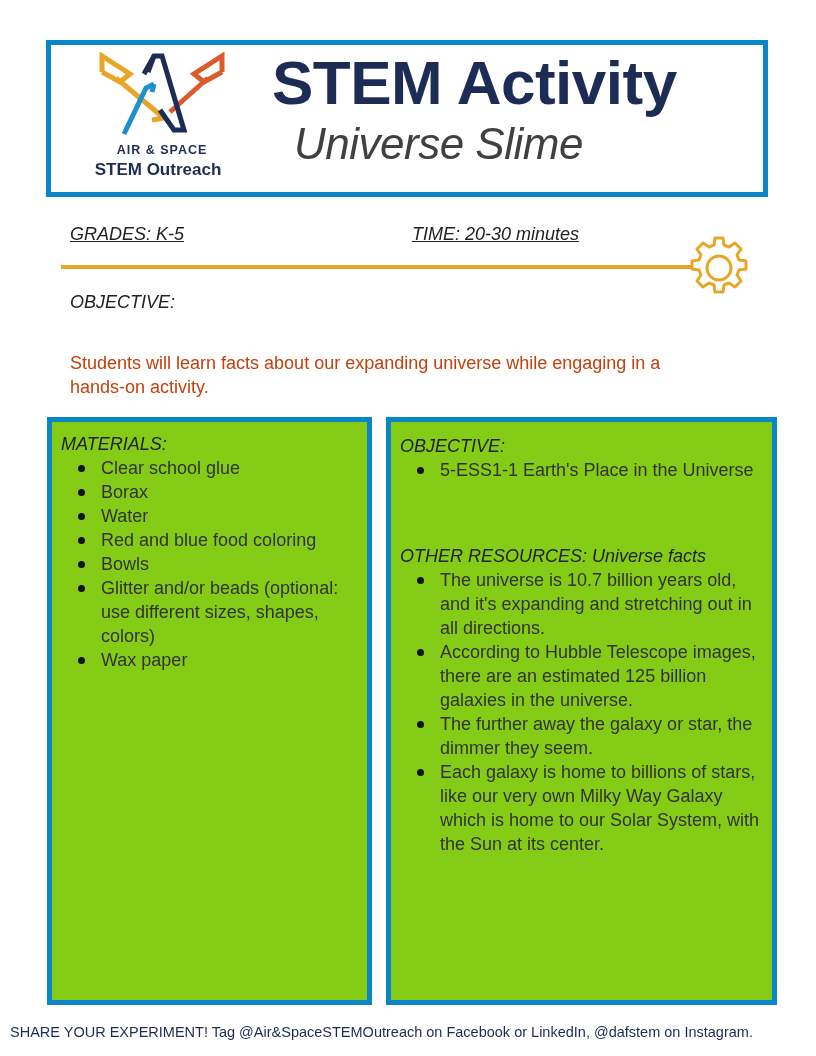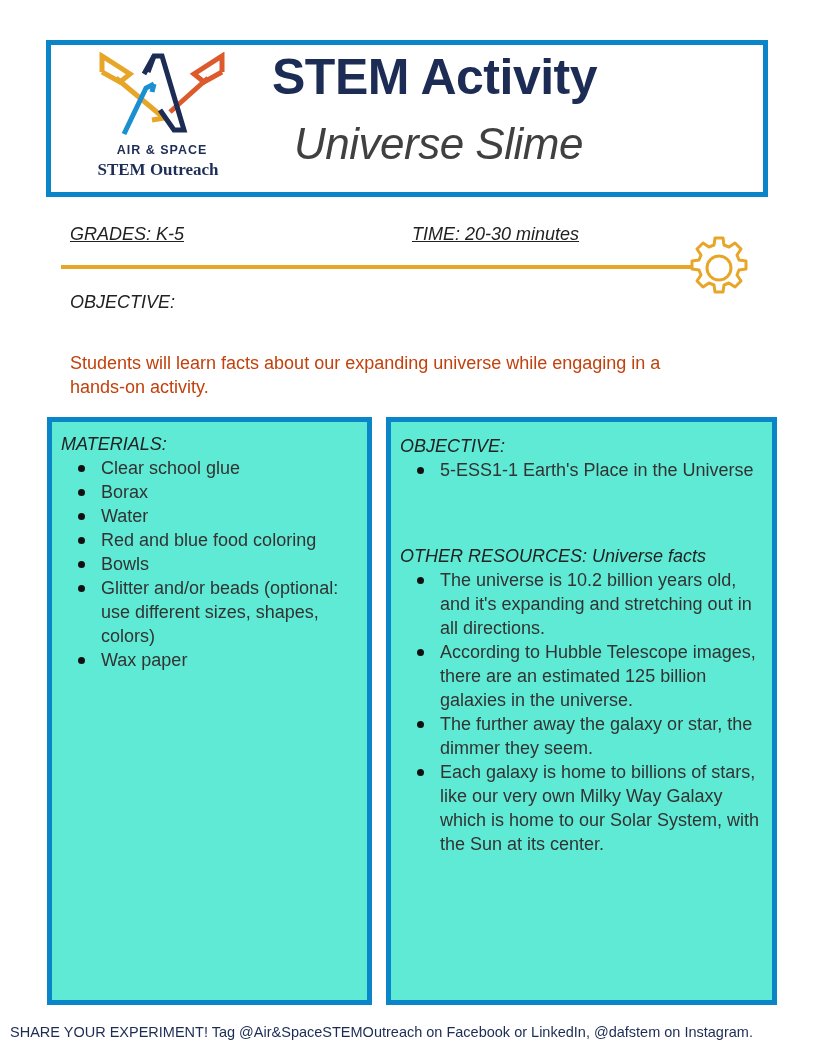--- a/index.html
+++ b/index.html
@@ -6,39 +6,39 @@
   body { width:816px; height:1056px; position:relative; overflow:hidden;
          font-family:"Liberation Sans", "DejaVu Sans", sans-serif; color:#3a3a3a; }
 
   .header-box { position:absolute; left:46px; top:40px; width:712px; height:147px;
                 border:5px solid #0a86c8; background:#fff; }
   .logo { position:absolute; left:92px; top:52px; width:140px; height:130px; }
   .logo svg { position:absolute; left:4px; top:0; }
   .logo-sub { position:absolute; left:0; top:91px; width:140px; text-align:center;
               font-size:12.5px; font-weight:bold; color:#1d2d55; letter-spacing:1px; }
   .logo-main { position:absolute; left:-24px; top:108px; width:180px; text-align:center;
-               font-size:17px; font-weight:bold; color:#1d2d55;font-family:Liberation Serif, serif; }
+               font-size:17px; font-weight:bold; color:#1d2d55; }
 
-  .title { position:absolute; left:272px; top:52px; font-size:50px; font-weight:bold;
+  .title { position:absolute; left:272px; top:52px; font-size:62px; font-weight:bold;
            color:#1c2c54; letter-spacing:-0.5px; line-height:1; }
   .subtitle { position:absolute; left:294px; top:122px; font-size:44px; font-style:italic;
               color:#404040; line-height:1; letter-spacing:-0.5px; }
 
   .meta { position:absolute; top:224px; font-size:18px; font-style:italic; color:#222;text-decoration:underline; }
   .meta.grades { left:70px; }
   .meta.time { left:412px; }
 
   .rule { position:absolute; left:61px; top:265px; width:632px; height:4px; background:#e8a628; }
   .gear { position:absolute; left:686px; top:235px; width:66px; height:66px; }
 
   .obj-label { position:absolute; left:70px; top:292px; font-size:18px; font-style:italic; color:#222; }
   .obj-text { position:absolute; left:70px; top:314px; width:630px; font-size:18px;
               line-height:24px; color:#c2410c;margin-top:37px; }
 
-  .panel { position:absolute; top:417px; height:578px; border:5px solid #0a86c8; background:#5eead4; }
+  .panel { position:absolute; top:417px; height:578px; border:5px solid #0a86c8; background:#84cc16; }
   .panel.left { left:47px; width:315px; }
   .panel.right { left:386px; width:381px; }
 
   .panel-label { font-size:18px; font-style:italic; color:#222; line-height:24px; }
   .panel ul { margin:0; padding:0 0 0 40px; list-style:none; }
   .panel li { position:relative; font-size:18px; line-height:24px; color:#333; }
   .panel li::before { content:""; position:absolute; left:-23px; top:9px; width:7px; height:7px;
                       border-radius:50%; background:#111; }
 
   .left .inner { position:absolute; left:9px; top:10px; width:300px; }
@@ -103,21 +103,21 @@
 </div>
 
 <div class="panel right">
   <div class="inner">
     <div class="panel-label">OBJECTIVE:</div>
     <ul>
       <li>5-ESS1-1 Earth's Place in the Universe</li>
     </ul>
     <div class="panel-label resources">OTHER RESOURCES: Universe facts</div>
     <ul>
-      <li>The universe is 10.2 billion years old, and it's expanding and stretching out in all directions.</li>
+      <li>The universe is 10.7 billion years old, and it's expanding and stretching out in all directions.</li>
       <li>According to Hubble Telescope images, there are an estimated 125 billion galaxies in the universe.</li>
       <li>The further away the galaxy or star, the dimmer they seem.</li>
       <li>Each galaxy is home to billions of stars, like our very own Milky Way Galaxy which is home to our Solar System, with the Sun at its center.</li>
     </ul>
   </div>
 </div>
 
 <div class="footer">SHARE YOUR EXPERIMENT! Tag @Air&amp;SpaceSTEMOutreach on Facebook or LinkedIn, @dafstem on Instagram.</div>
 
 </body></html>

